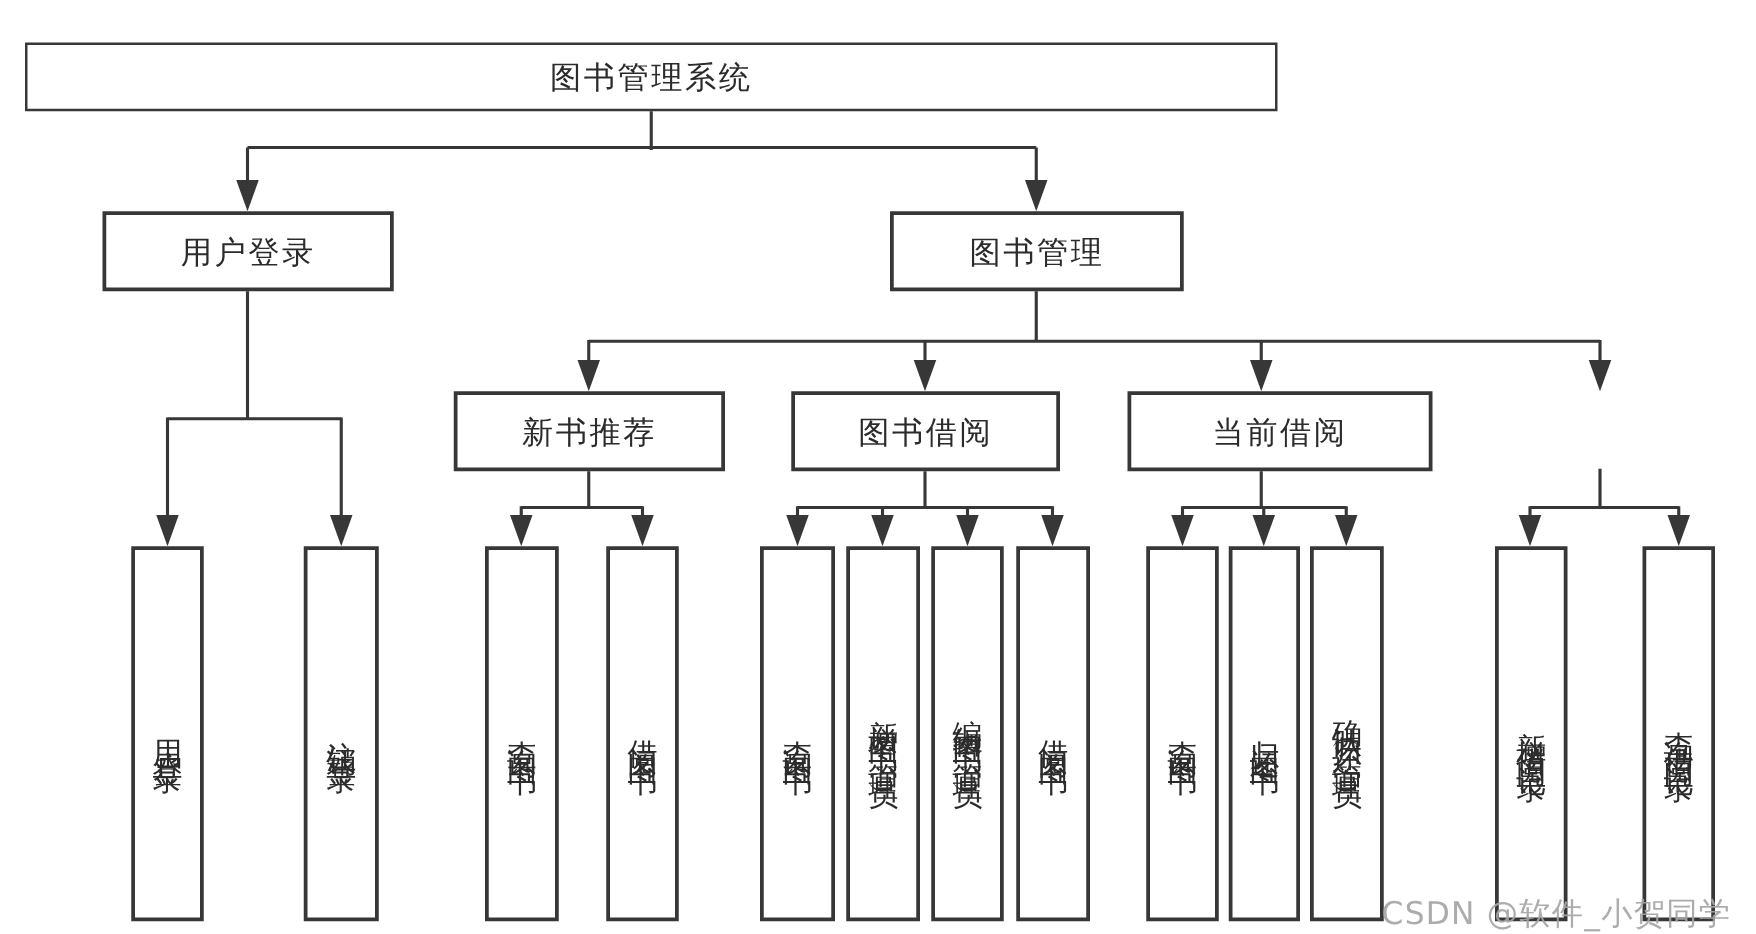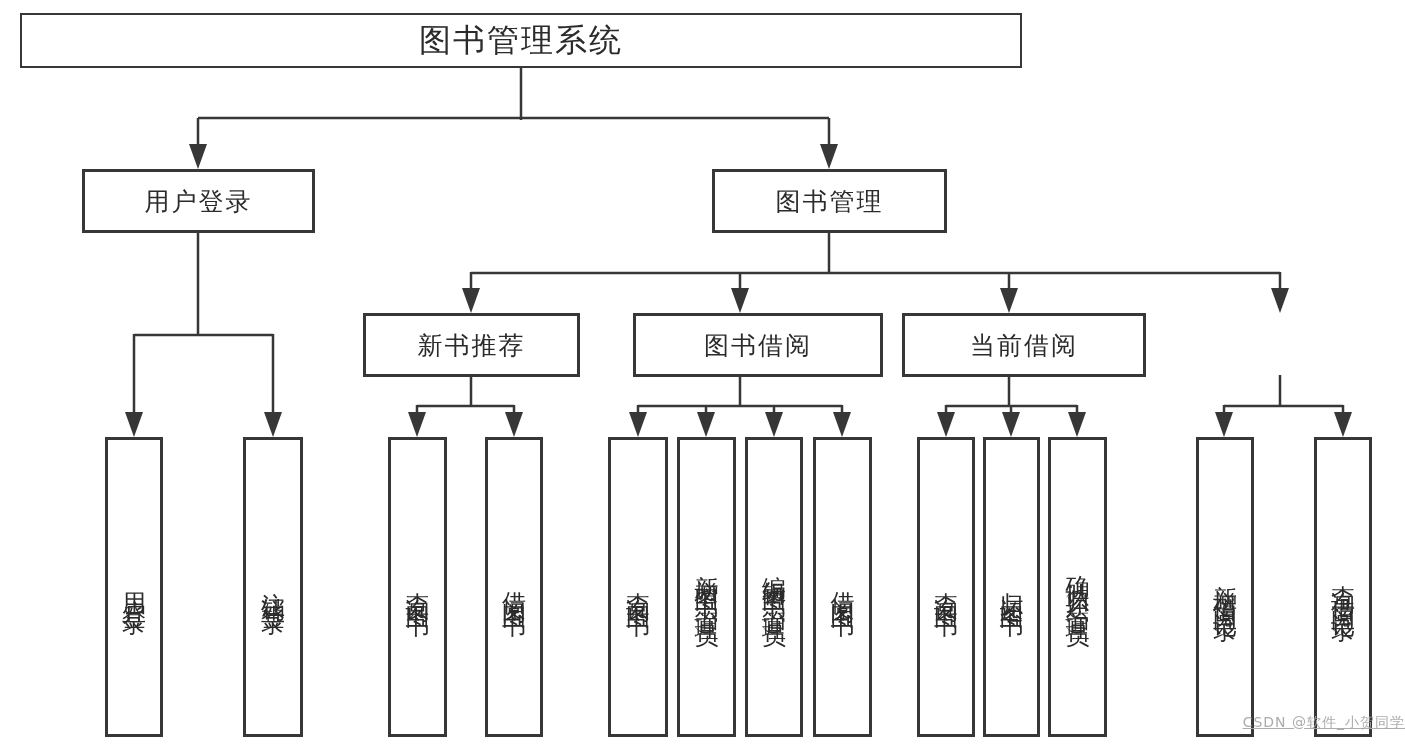--- a/index.html
+++ b/index.html
@@ -28,47 +28,47 @@
     background: #ffffff;
     border: 3px solid #373737;
     display: flex;
     align-items: center;
     justify-content: center;
     z-index: 2;
     color: #2b2b2b;
   }
   .node.root {
     border-width: 2px;
-    font-size: 32px;
+    font-size: 25px;
     letter-spacing: 2px;
+    margin-top: 21px;
   }
   .node.mid {
     font-size: 25px;
     letter-spacing: 2px;
   }
   .node.leaf {
     font-size: 24px;
   }
   .vtext {
     writing-mode: vertical-rl;
     text-orientation: mixed;
     letter-spacing: 7px;
     line-height: 1;
     white-space: nowrap;
   }
   .watermark {
     position: absolute;
-    right: 0;
+    right: 20px;
     top: 714px;
     z-index: 3;
-    font-size: 14px;
+    font-size: 25px;
     color: rgba(165, 165, 165, 0.92);
     letter-spacing: 1px;
     white-space: nowrap;
-    text-decoration: underline;
   }
 </style>
 </head>
 <body>
 
 <div class="canvas">
 
   <svg class="connectors" viewBox="0 0 1405 747" xmlns="http://www.w3.org/2000/svg">
     <path fill="none" stroke="#373737" stroke-width="2.5" d="
       M521 68 V120 M198 118 H829 M198 118 V146 M829 118 V146
@@ -100,21 +100,21 @@
       <polygon points="1334,412 1352,412 1343,437"></polygon>
     </g>
   </svg>
 
   <div class="node root" style="left:20px; top:13px; width:1002px; height:55px;">图书管理系统</div>
 
   <div class="node mid" style="left:82px; top:169px; width:233px; height:64px;">用户登录</div>
   <div class="node mid" style="left:712px; top:169px; width:235px; height:64px;">图书管理</div>
 
   <div class="node mid" style="left:363px; top:313px; width:217px; height:64px;">新书推荐</div>
-  <div class="node mid" style="left:633px; top:313px; width:250px; height:64px;">图书借阅</div>
+  <div class="node mid" style="left:633px; top:313px; width:215px; height:64px;">图书借阅</div>
   <div class="node mid" style="left:902px; top:313px; width:244px; height:64px;">当前借阅</div>
 
   <div class="node leaf" style="left:105px; top:437px; width:58px; height:300px;">
     <span class="vtext">用户登录</span>
   </div>
   <div class="node leaf" style="left:243px; top:437px; width:60px; height:300px;">
     <span class="vtext">注销登录</span>
   </div>
 
   <div class="node leaf" style="left:388px; top:437px; width:59px; height:300px;">

